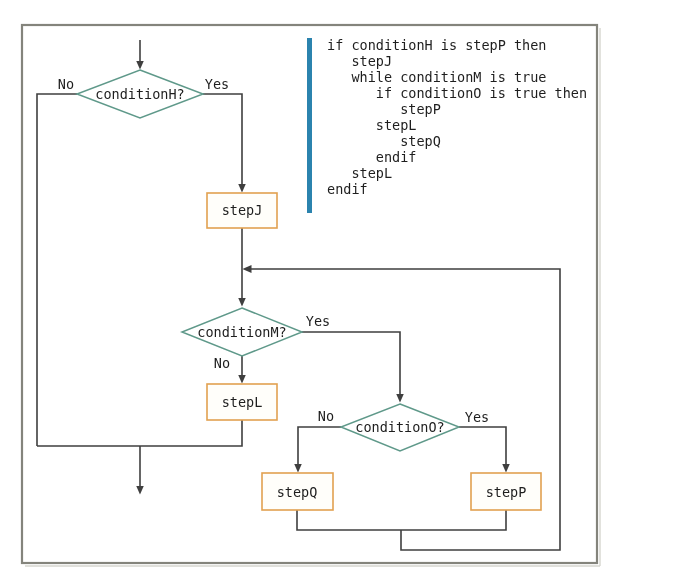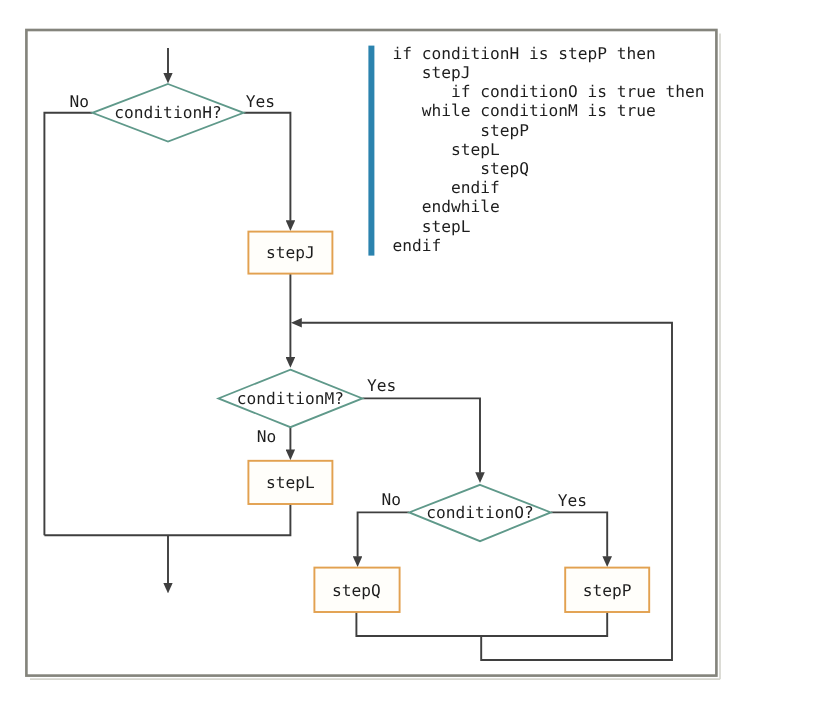--- a/index.html
+++ b/index.html
@@ -67,24 +67,23 @@
     <text class="nlabel" x="318" y="326">Yes</text>
     <text class="nlabel" x="222" y="368">No</text>
     <text class="nlabel" x="326" y="421">No</text>
     <text class="nlabel" x="477" y="422">Yes</text>
   </svg>
 
   <div class="accent-bar"></div>
   <div class="code">
     <div>if conditionH is stepP then</div>
     <div>   stepJ</div>
+    <div>   while conditionM is true</div>
     <div>      if conditionO is true then</div>
-    <div>   while conditionM is true</div>
     <div>         stepP</div>
     <div>      stepL</div>
     <div>         stepQ</div>
     <div>      endif</div>
-    <div>   endwhile</div>
     <div>   stepL</div>
     <div>endif</div>
   </div>
 
 </div>
 
 </body></html>

